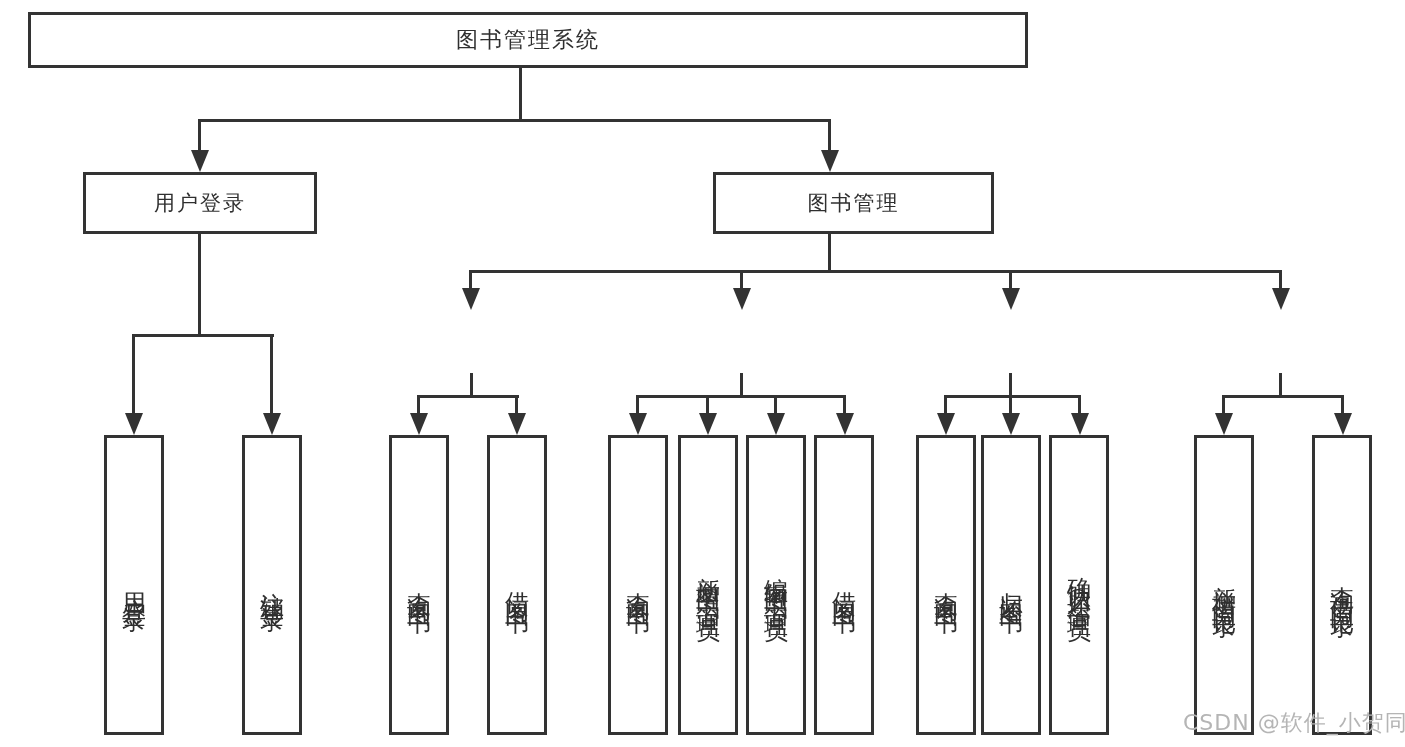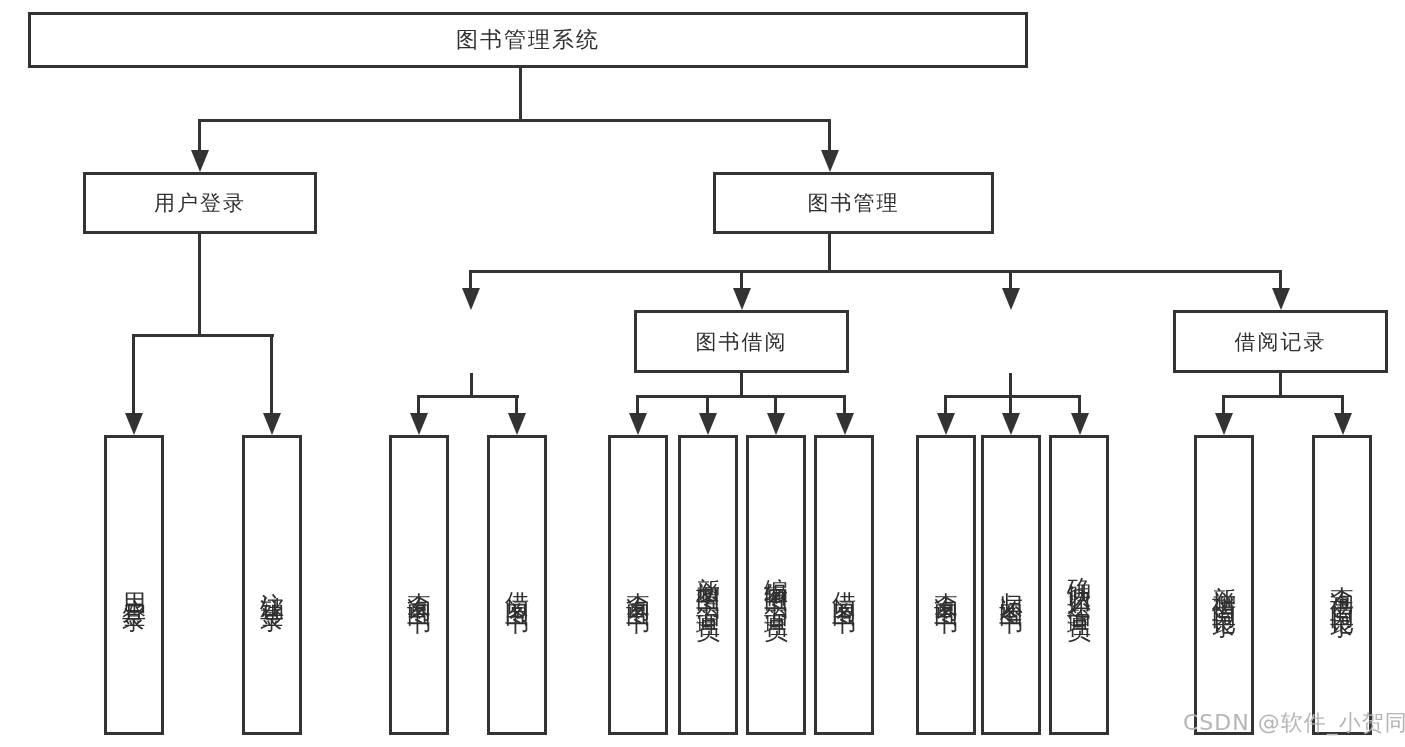--- a/index.html
+++ b/index.html
@@ -92,26 +92,20 @@
   <div class="hline" style="left:470px;top:270px;width:812px;"></div>
   <div class="vline" style="left:469px;top:270px;height:20px;"></div>
   <div class="arrow" style="left:462px;top:288px;"></div>
   <div class="vline" style="left:740px;top:270px;height:20px;"></div>
   <div class="arrow" style="left:733px;top:288px;"></div>
   <div class="vline" style="left:1009px;top:270px;height:20px;"></div>
   <div class="arrow" style="left:1002px;top:288px;"></div>
   <div class="vline" style="left:1279px;top:270px;height:20px;"></div>
   <div class="arrow" style="left:1272px;top:288px;"></div>
 
-  <div class="box" style="left:634px;top:310px;width:215px;height:63px;">
-    <span class="hlabel">图书借阅</span>
-  </div>
-  <div class="box" style="left:1173px;top:310px;width:215px;height:63px;">
-    <span class="hlabel">借阅记录</span>
-  </div>
 
   <div class="vline" style="left:470px;top:373px;height:25px;"></div>
   <div class="hline" style="left:418px;top:395px;width:101px;"></div>
   <div class="vline" style="left:417px;top:395px;height:20px;"></div>
   <div class="arrow" style="left:410px;top:413px;"></div>
   <div class="vline" style="left:515px;top:395px;height:20px;"></div>
   <div class="arrow" style="left:508px;top:413px;"></div>
 
   <div class="vline" style="left:740px;top:373px;height:25px;"></div>
   <div class="hline" style="left:636px;top:395px;width:210px;"></div>

